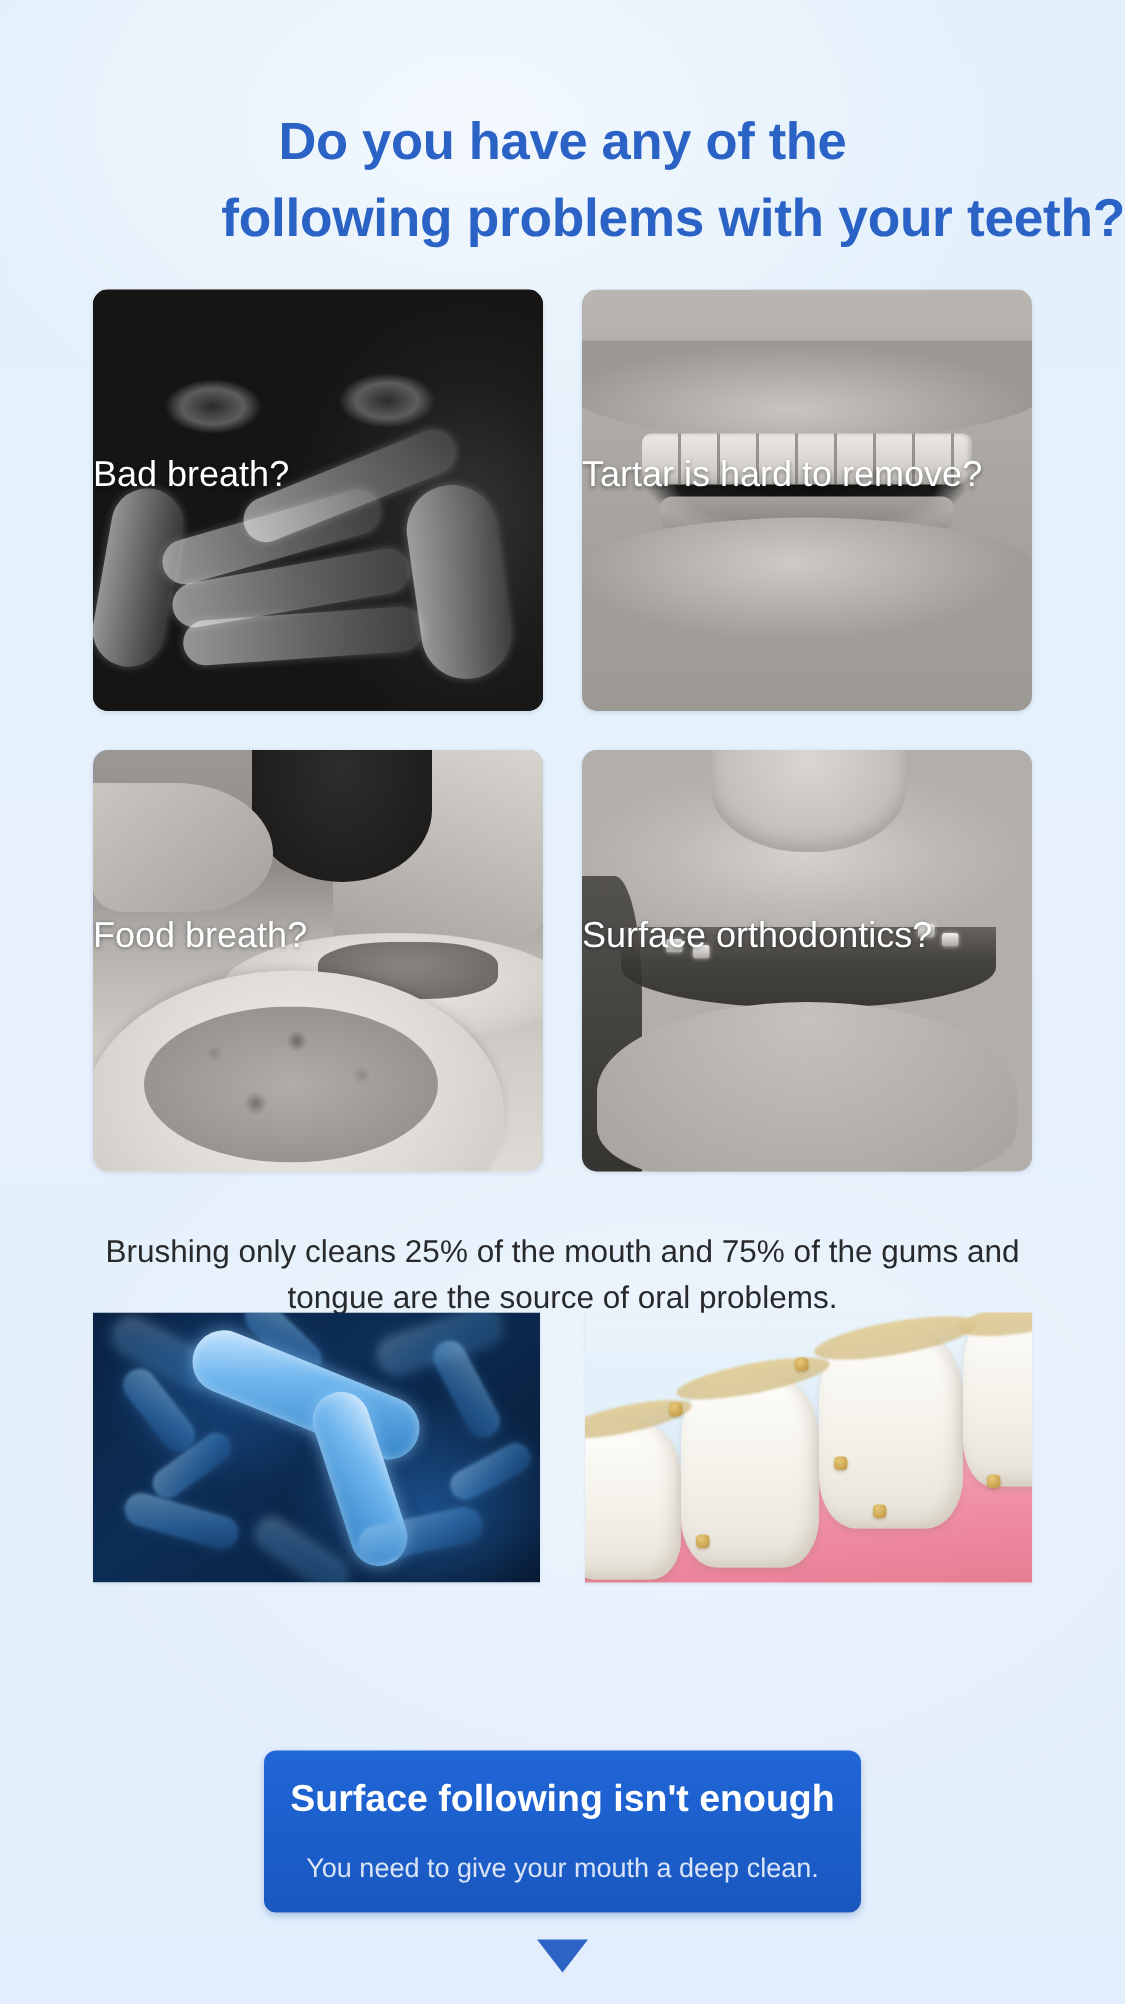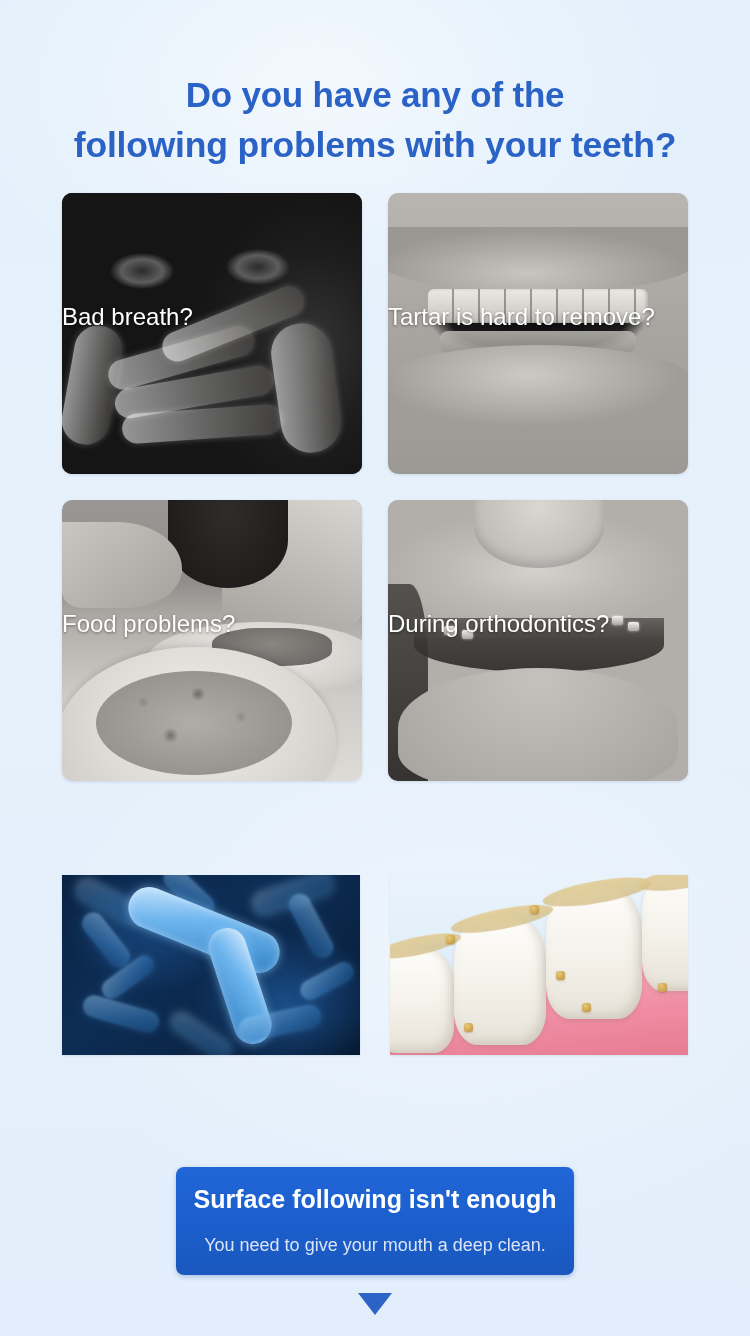--- a/index.html
+++ b/index.html
@@ -29,21 +29,21 @@
     top: 46px;
     width: 750px;
     text-align: center;
     color: #2a62c6;
     font-weight: bold;
     font-size: 35px;
     line-height: 51px;
     letter-spacing: -0.2px;
   }
   .headline .l1, .headline .l2 { display: block; white-space: nowrap; }
-  .headline .l2 { font-size: 35.5px; }
+  .headline .l2 { font-size: 35.5px; text-align: right; }
 
   
   .grid {
     position: absolute;
     left: 62px;
     top: 193px;
     width: 626px;
     display: grid;
     grid-template-columns: 300px 300px;
     grid-template-rows: 281px 281px;
@@ -423,39 +423,43 @@
     <div class="card">
       <div class="art art-food">
         <div class="torso"></div>
         <div class="hair"></div>
         <div class="arm"></div>
         <div class="plate2"></div>
         <div class="dish"></div>
         <div class="plate"></div>
         <div class="food"></div>
       </div>
-      <div class="caption">Food problems?</div>
+      <div class="caption">Food breath?</div>
     </div>
 
     <div class="card">
       <div class="art art-braces">
         <div class="nose"></div>
         <div class="hairside"></div>
         <div class="lipline"></div>
         <div class="bracket" style="left:56px; top:126px;"></div>
         <div class="bracket" style="left:74px; top:130px;"></div>
         <div class="bracket" style="left:224px; top:116px;"></div>
         <div class="bracket" style="left:240px; top:122px;"></div>
         <div class="chin"></div>
       </div>
-      <div class="caption">During orthodontics?</div>
+      <div class="caption">Surface orthodontics?</div>
     </div>
 
   </div>
 
+  <p class="body-text">
+    <span>Brushing only cleans 25% of the mouth and 75% of the gums</span>
+    <span>and tongue are the source of oral problems.</span>
+  </p>
 
   <div class="photos">
 
     <div class="photo">
       <div class="art-bacteria">
         <div class="rod faint" style="left:10px; top:14px; width:74px; height:26px; transform:rotate(28deg);"></div>
         <div class="rod faint" style="left:188px; top:6px; width:86px; height:26px; transform:rotate(-18deg);"></div>
         <div class="rod dim" style="left:12px; top:54px; width:64px; height:22px; transform:rotate(52deg);"></div>
         <div class="rod dim" style="left:36px; top:92px; width:60px; height:20px; transform:rotate(-36deg);"></div>
         <div class="rod dim" style="left:214px; top:40px; width:70px; height:22px; transform:rotate(62deg);"></div>

